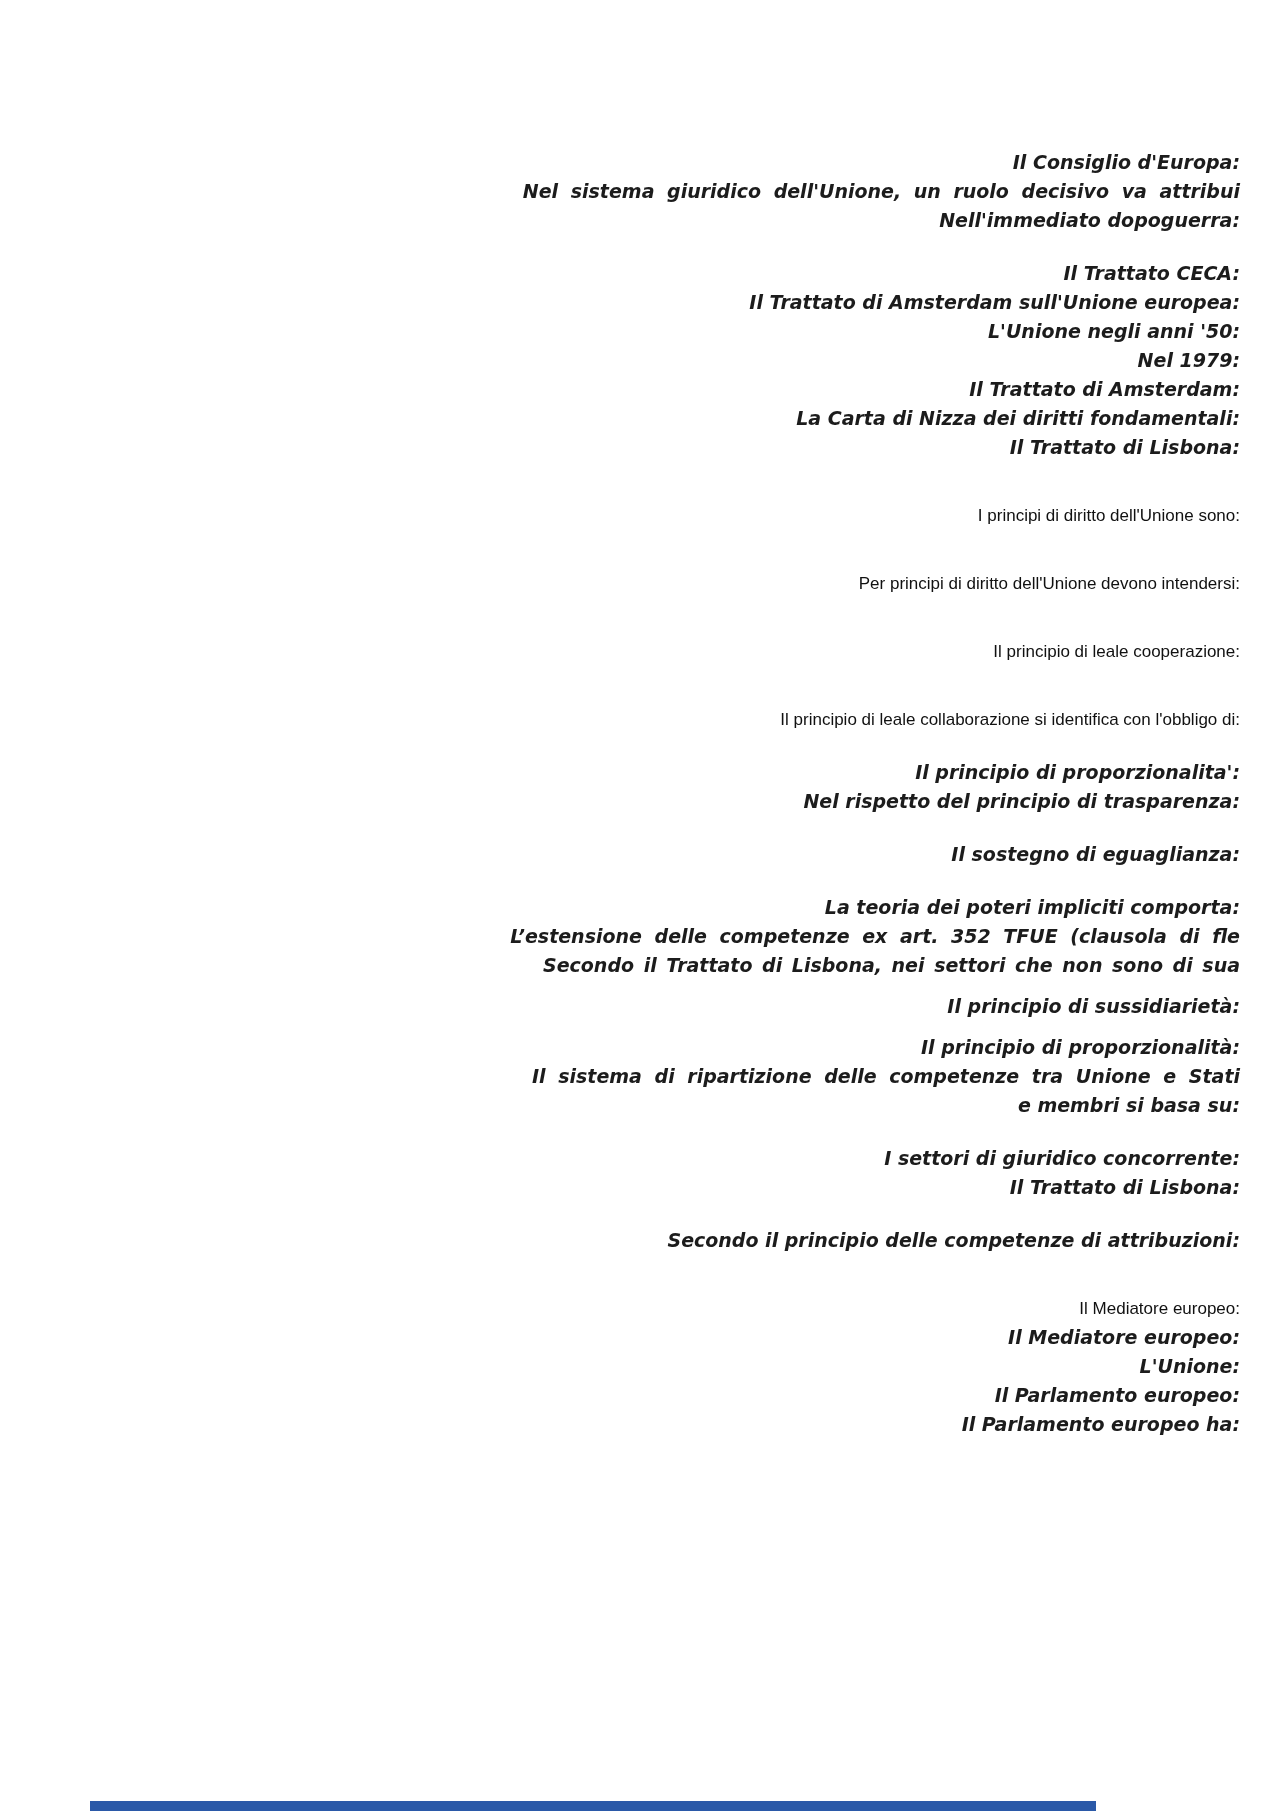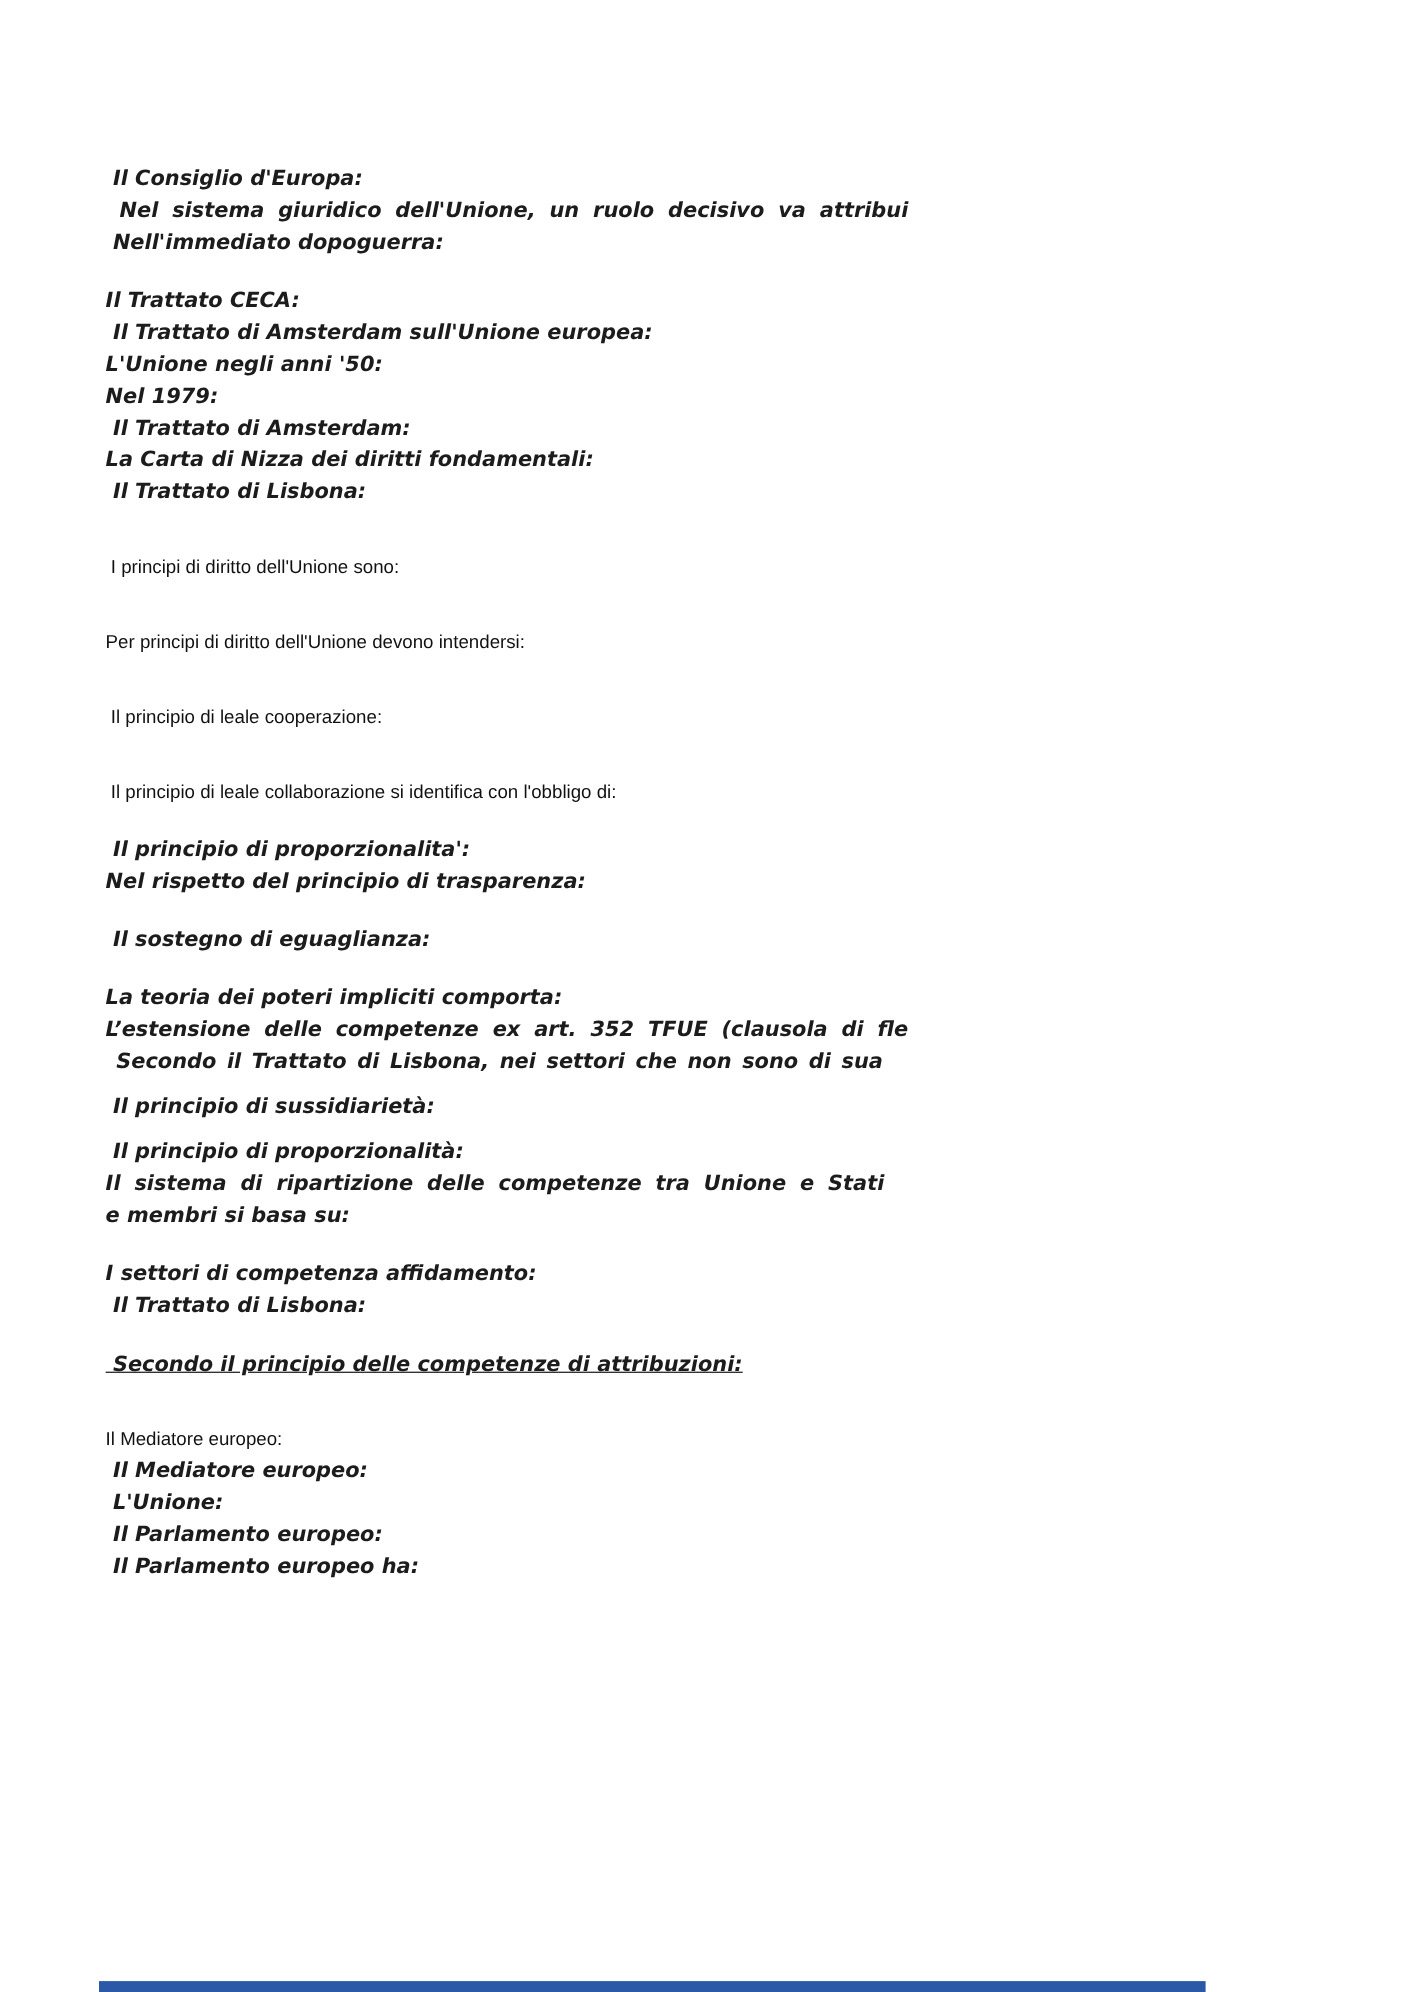--- a/index.html
+++ b/index.html
@@ -21,24 +21,25 @@
   .content {
     position: absolute;
     top: 148px;
     left: 96px;
     right: 40px;
   }
   .block {
     margin-bottom: 24px;
   }
   .block.tight { margin-bottom: 12px; }
-  .block.loose { margin-bottom: 38px; text-decoration: underline; }
+  .block.loose { margin-bottom: 38px; }
   .line {
     white-space: pre;
     line-height: 29px;
+    text-align: right;
   }
   .em {
     font-family: "DejaVu Sans", sans-serif;
     font-weight: 700;
     font-style: italic;
     font-size: 19px;
     color: #1c1c1c;
   }
   .plain {
     font-family: "Liberation Sans", sans-serif;
@@ -108,21 +109,21 @@
       <div class="line em"> Il principio di sussidiarietà:</div>
     </div>
 
     <div class="block">
       <div class="line em"> Il principio di proporzionalità:</div>
       <div class="line em wide">Il sistema di ripartizione delle competenze tra Unione e Stati</div>
       <div class="line em">e membri si basa su:</div>
     </div>
 
     <div class="block">
-      <div class="line em">I settori di competenza affidamento:</div>
+      <div class="line em">I settori di giuridico concorrente:</div>
       <div class="line em"> Il Trattato di Lisbona:</div>
     </div>
 
     <div class="block loose">
       <div class="line em"> Secondo il principio delle competenze di attribuzioni:</div>
     </div>
 
     <div class="block">
       <div class="line plain">Il Mediatore europeo:</div>
       <div class="line em"> Il Mediatore europeo:</div>

